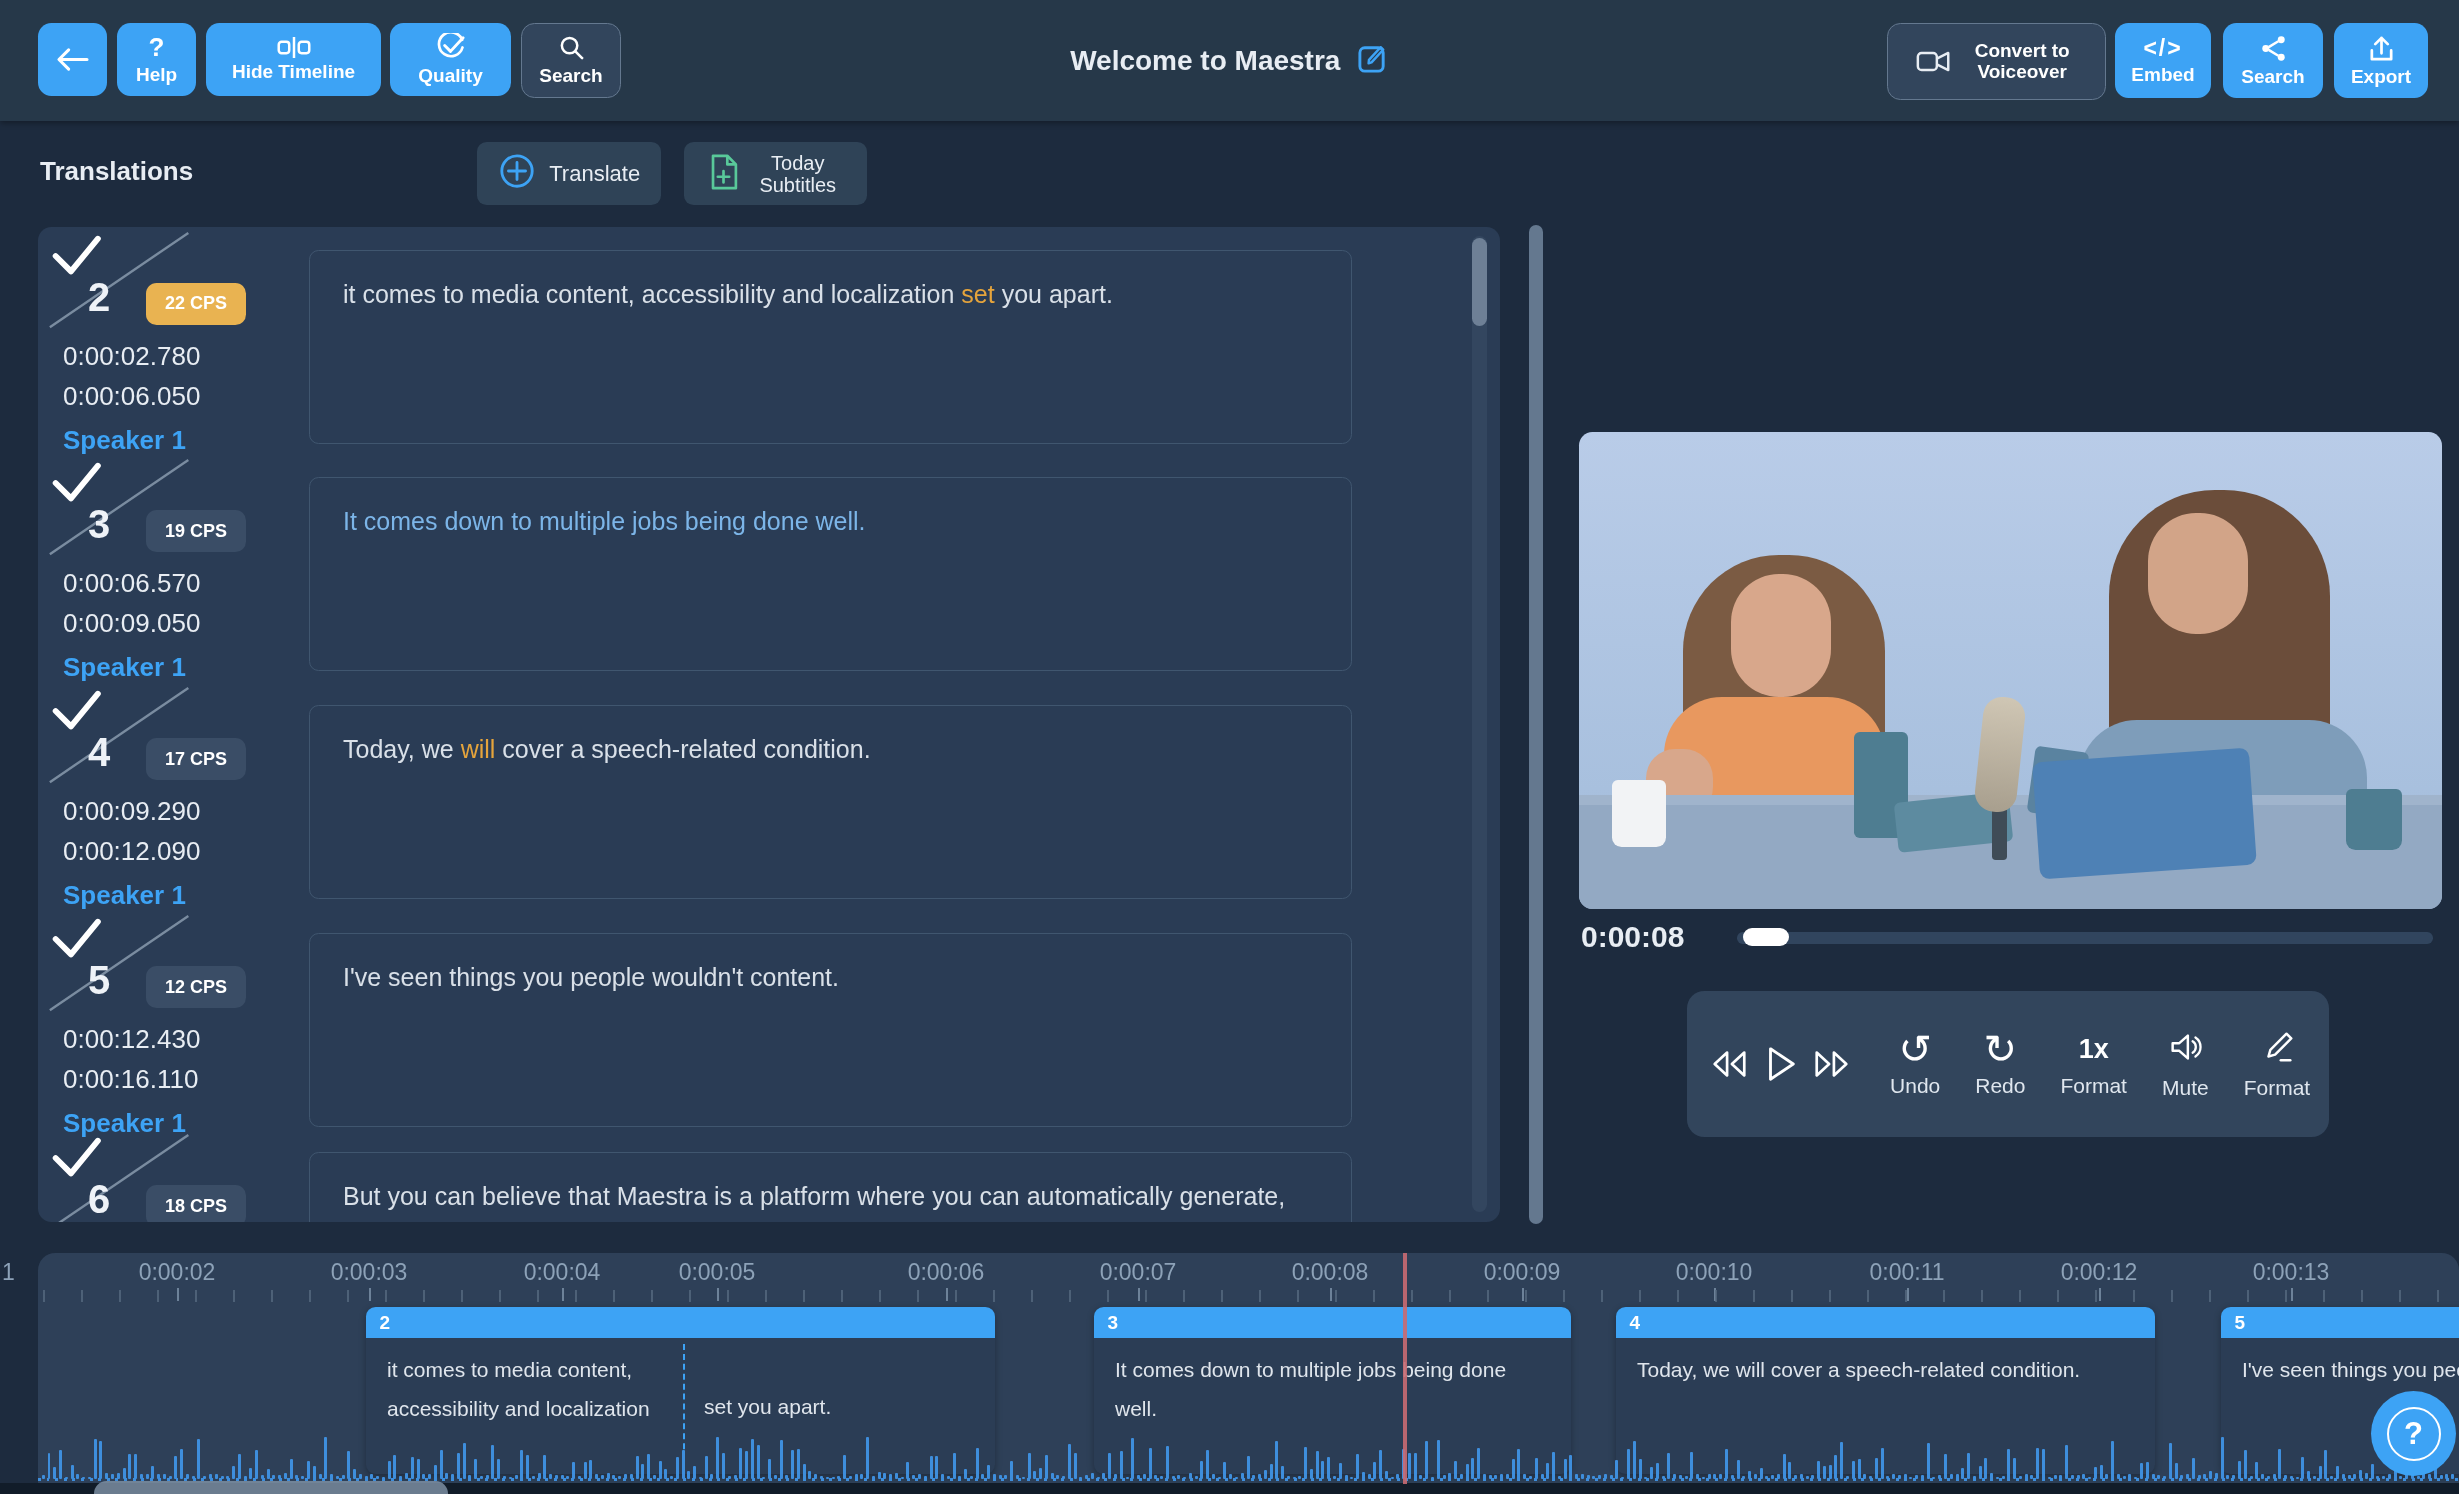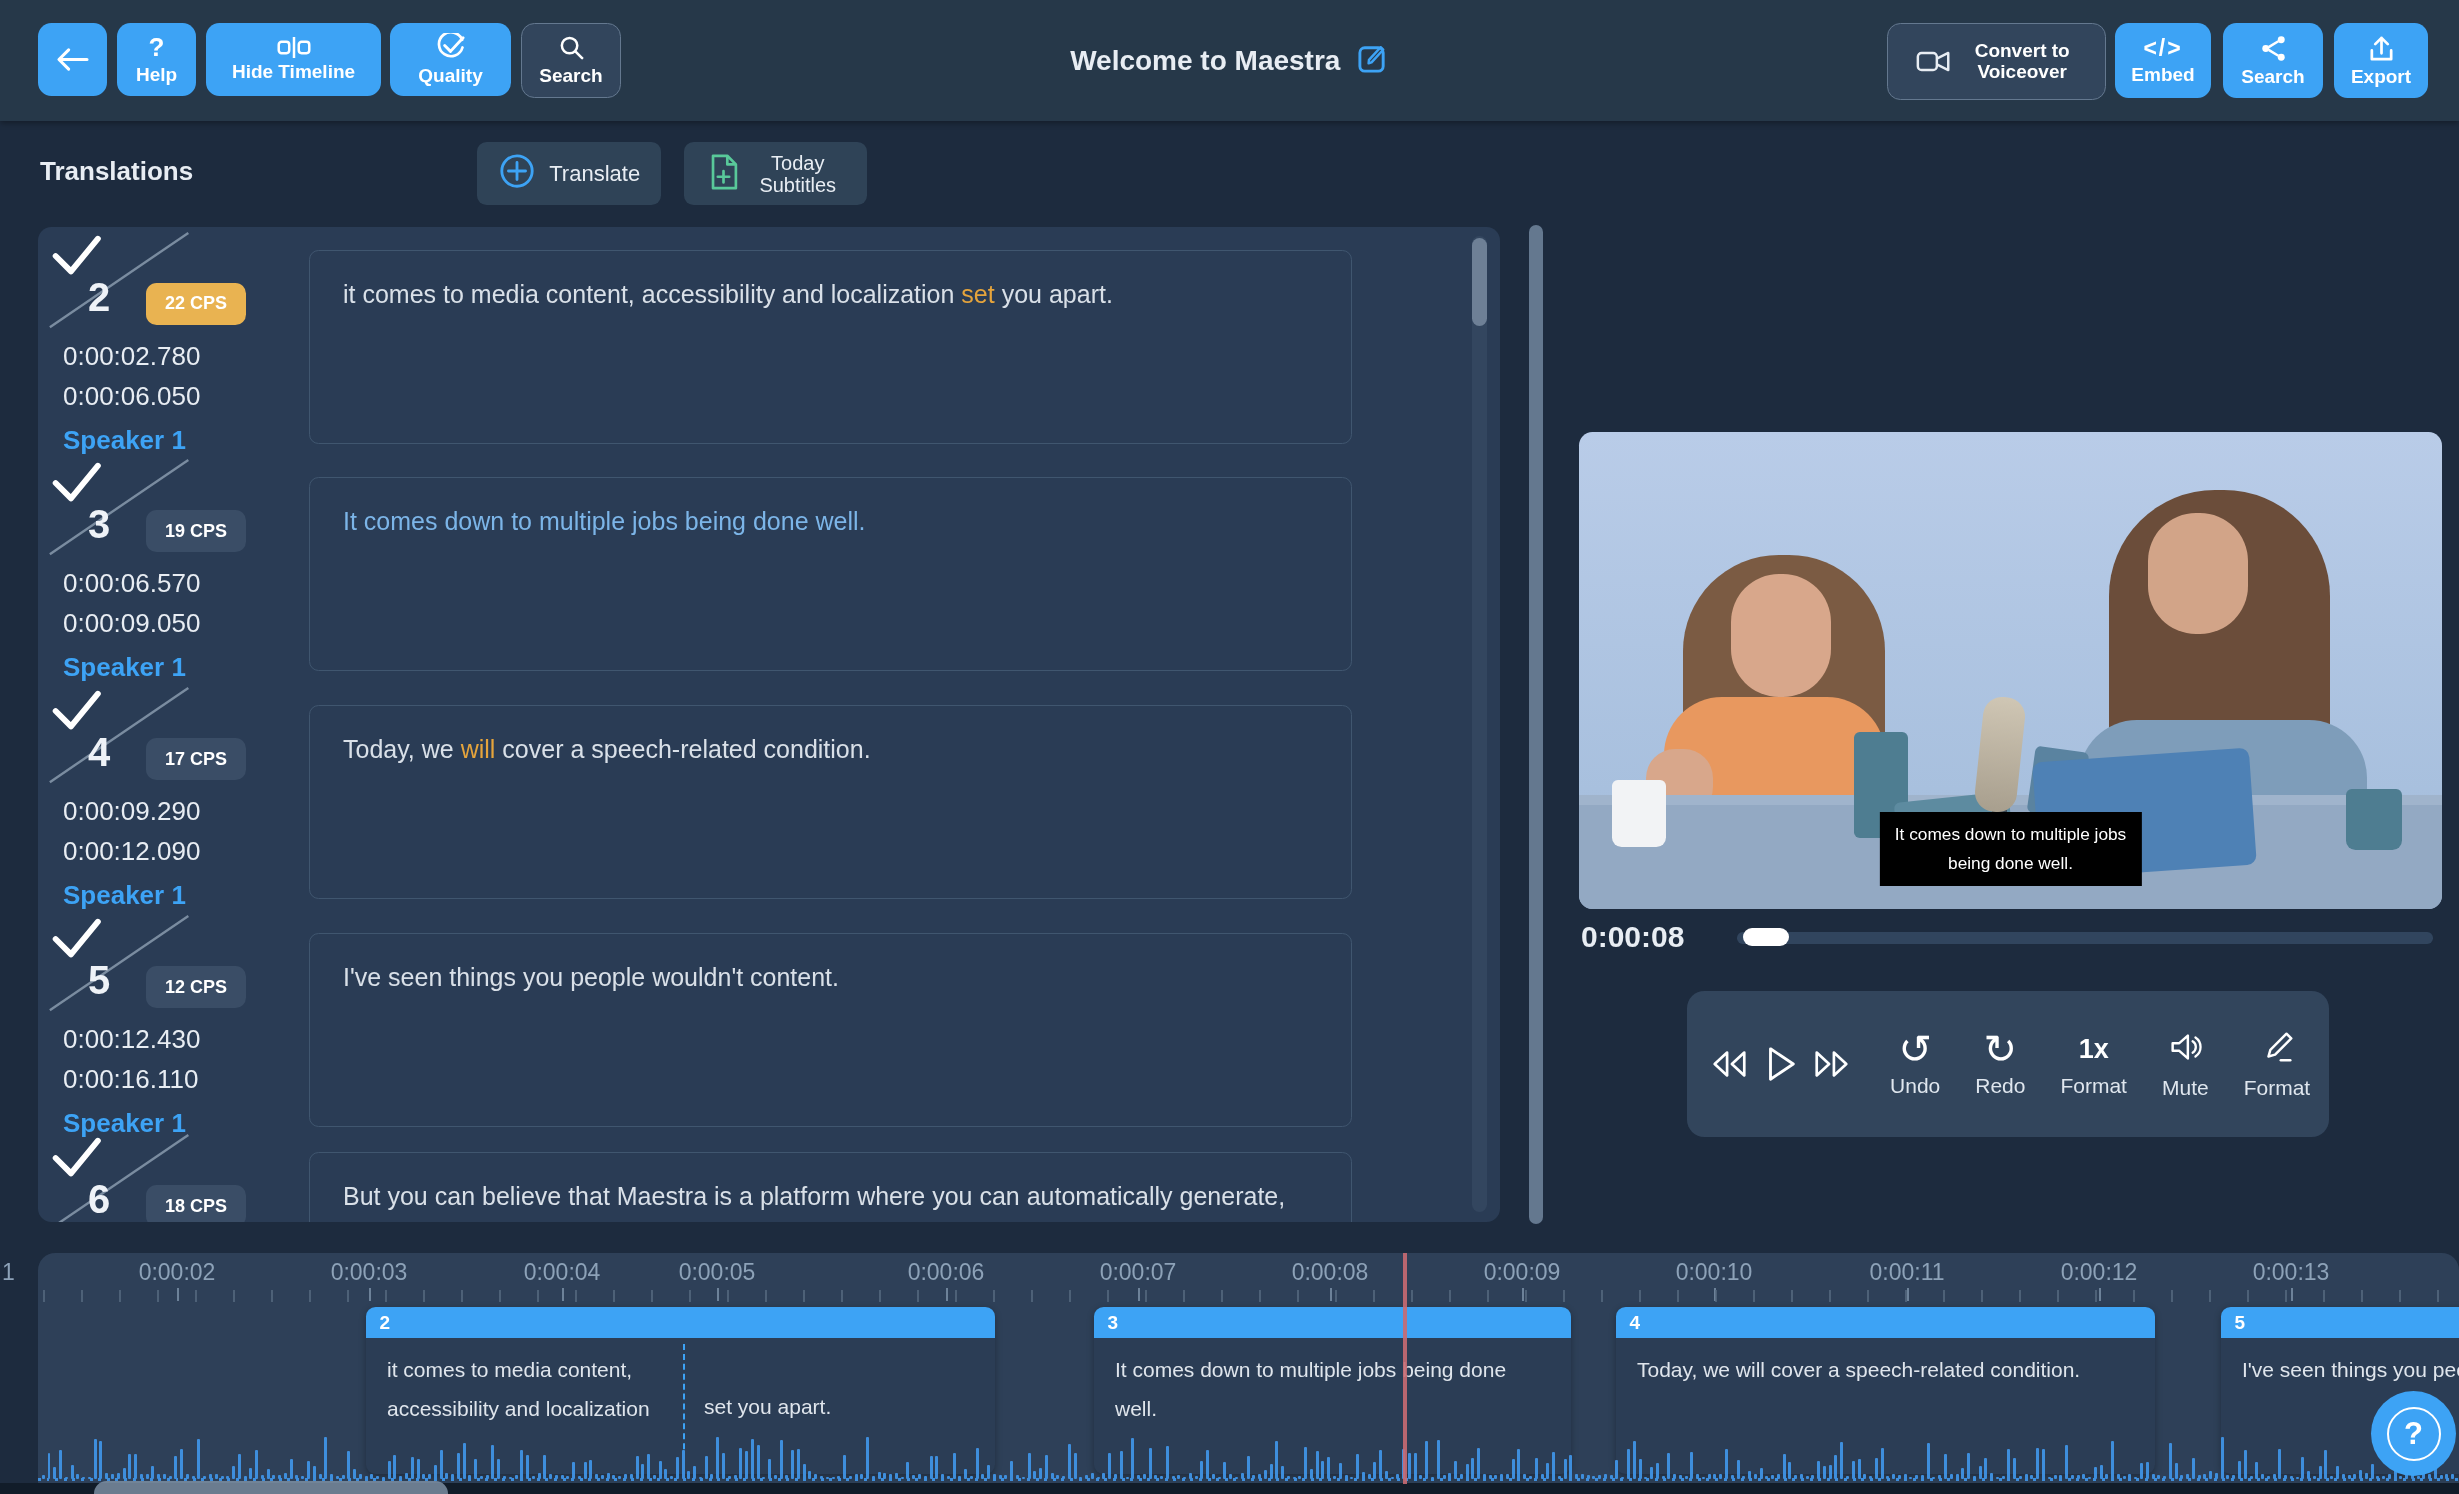--- a/index.html
+++ b/index.html
@@ -343,24 +343,20 @@
     <div class="desk"></div>
     <div class="desk-edge"></div>
     <div class="fig" id="mug-left"></div>
     <div class="fig" id="teal-box"></div>
     <div class="fig" id="teal-wedge"></div>
     <div class="fig" id="mic-stand"></div>
     <div class="fig" id="mic"></div>
     <div class="fig" id="pens"></div>
     <div class="fig" id="laptop"></div>
     <div class="fig" id="mug-right"></div>
-    <div id="video-caption">
-      <div>It comes down to multiple jobs</div>
-      <div>being done well.</div>
-    </div>
   </div>
 
   <div id="current-time">0:00:08</div>
   <div id="progress-track"></div>
   <div id="progress-thumb"></div>
 
   <div id="controls">
     <div class="transport">
       <span class="ctl">
         <svg width="46" height="42" viewBox="0 0 48 44">

